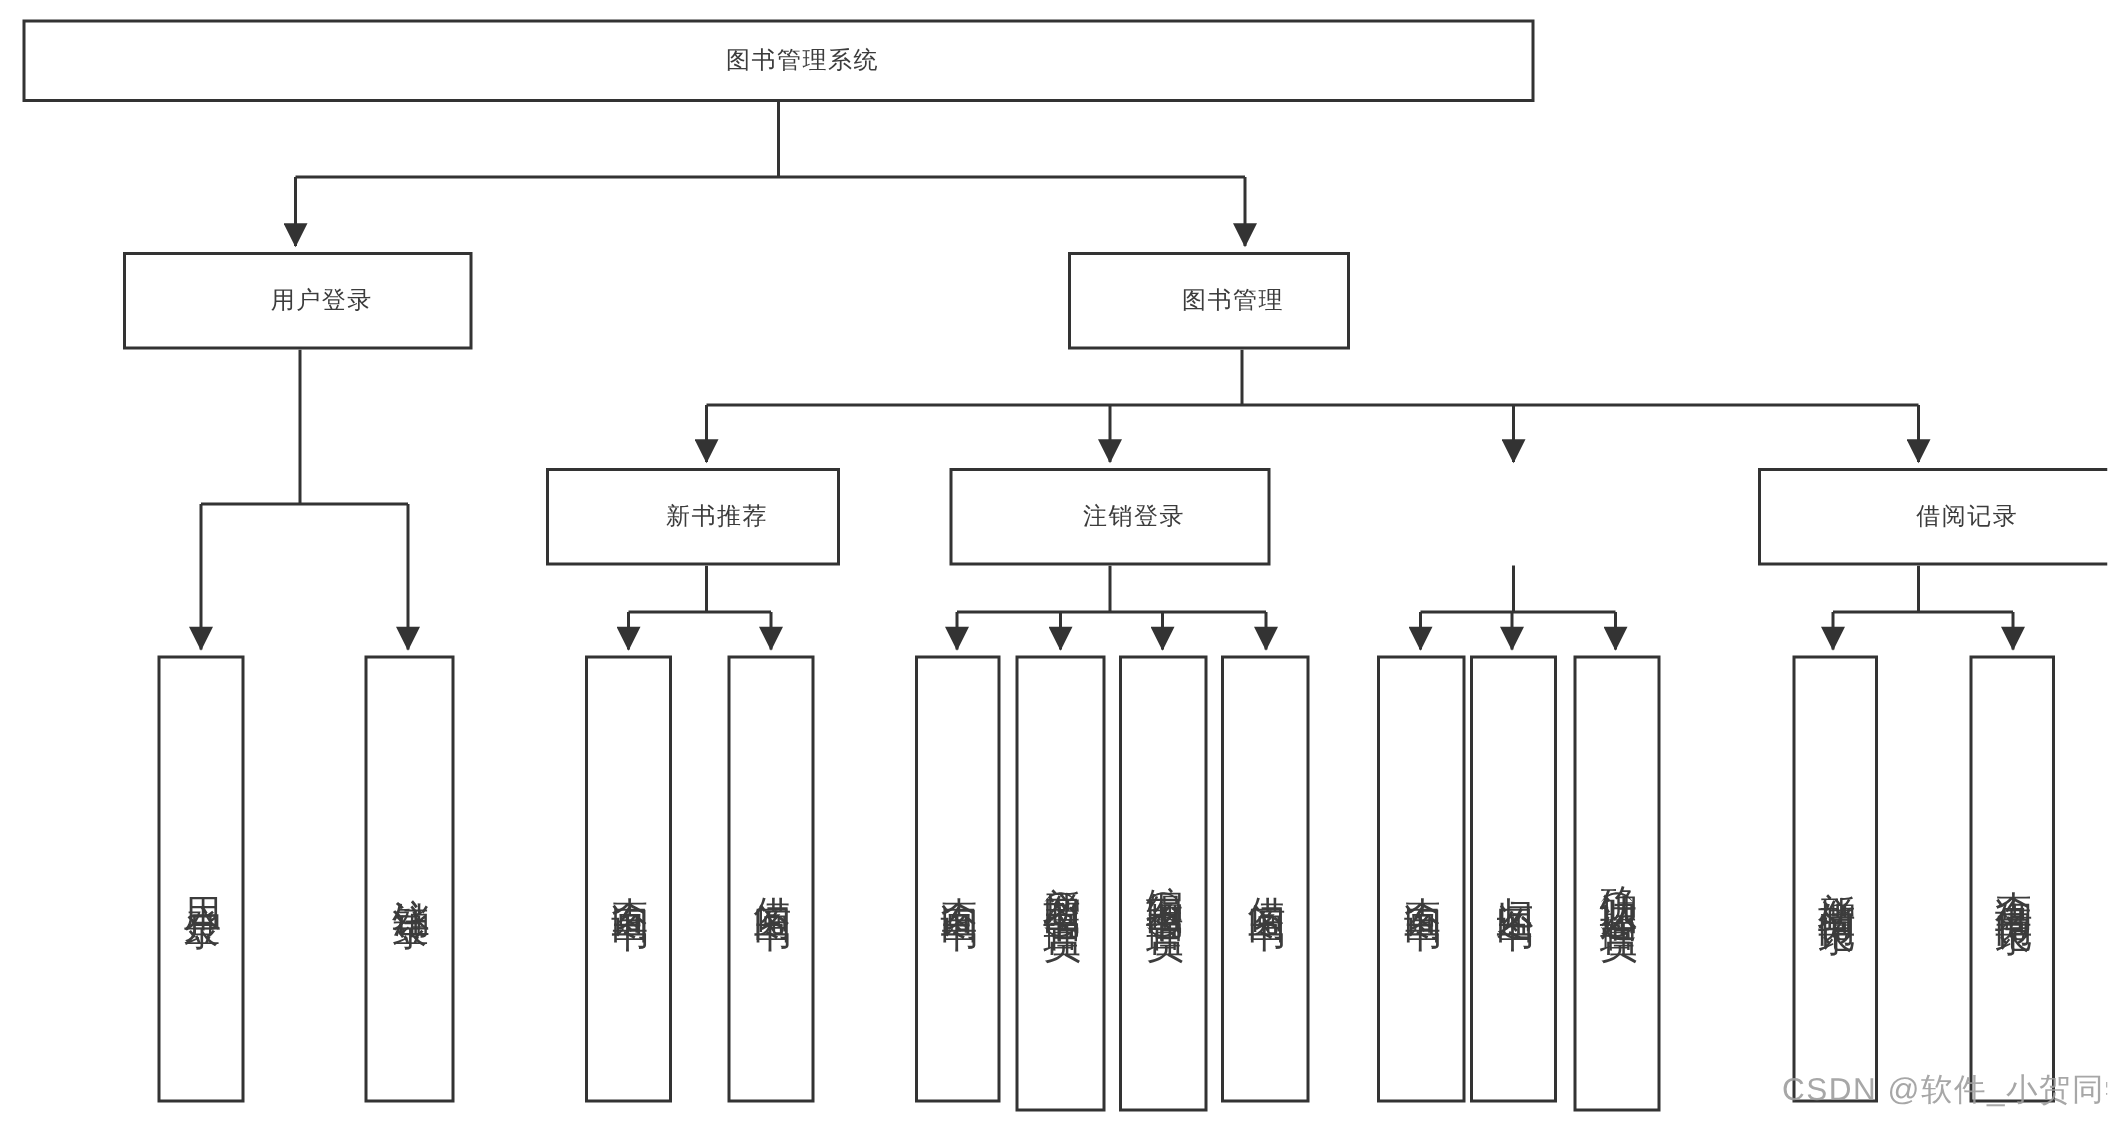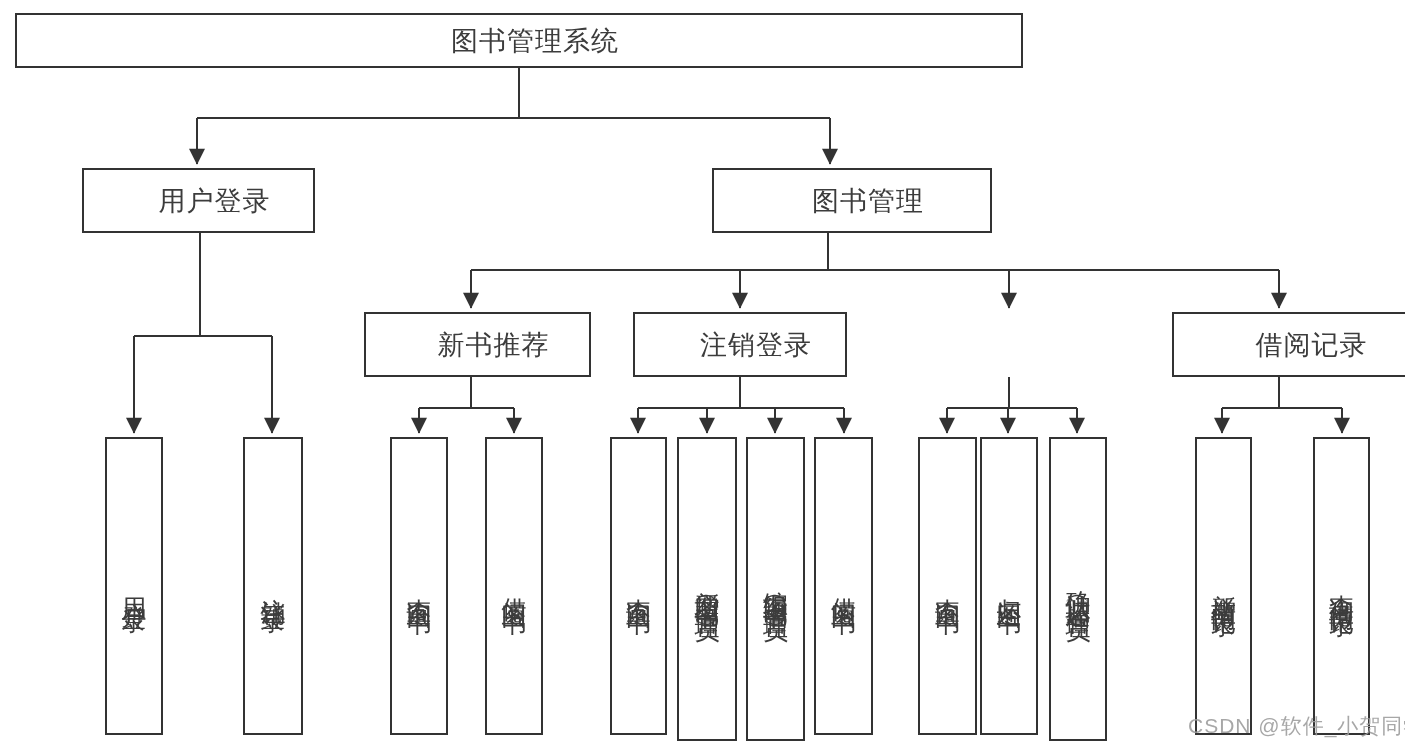--- a/index.html
+++ b/index.html
@@ -28,42 +28,42 @@
     box-sizing: border-box;
     background: #ffffff;
     border: 2px solid #333333;
     color: #3c3c3c;
     display: flex;
     align-items: center;
     justify-content: center;
     z-index: 2;
   }
   .node.h {
-    font-size: 27px;
+    font-size: 16px;
     letter-spacing: 1px;
     white-space: nowrap;
     padding-left: 32px;
   }
   .node.v {
     font-size: 25px;
   }
   .node.v .vtext {
     writing-mode: vertical-rl;
     text-orientation: mixed;
     letter-spacing: 4px;
     line-height: 1;
   }
   
   .root-box    { left: 15px;   top: 13px;  width: 1008px; height: 55px; }
   
   .l2-login    { left: 82px;   top: 168px; width: 233px;  height: 65px; }
-  .l2-bookmgmt { left: 712px;  top: 168px; width: 280px;  height: 65px; }
+  .l2-bookmgmt { left: 712px;  top: 168px; width: 188px;  height: 65px; }
   
   .l3 { top: 312px; height: 65px; }
-  .l3-recommend { left: 364px;  width: 227px; align-items: center; }
+  .l3-recommend { left: 364px;  width: 196px; align-items: center; }
   .l3-borrow    { left: 633px;  width: 214px; }
   .l3-current   { left: 902px;  width: 215px; }
   .l3-records   { left: 1172px; width: 247px; }
   
   .l4 { top: 437px; height: 298px; }
   .l4.tall { height: 304px; }
   .v-userlogin  { left: 105px;  width: 58px; }
   .v-logout     { left: 243px;  width: 60px; }
   .v-query1     { left: 390px;  width: 58px; }
   .v-borrow1    { left: 485px;  width: 58px; }

